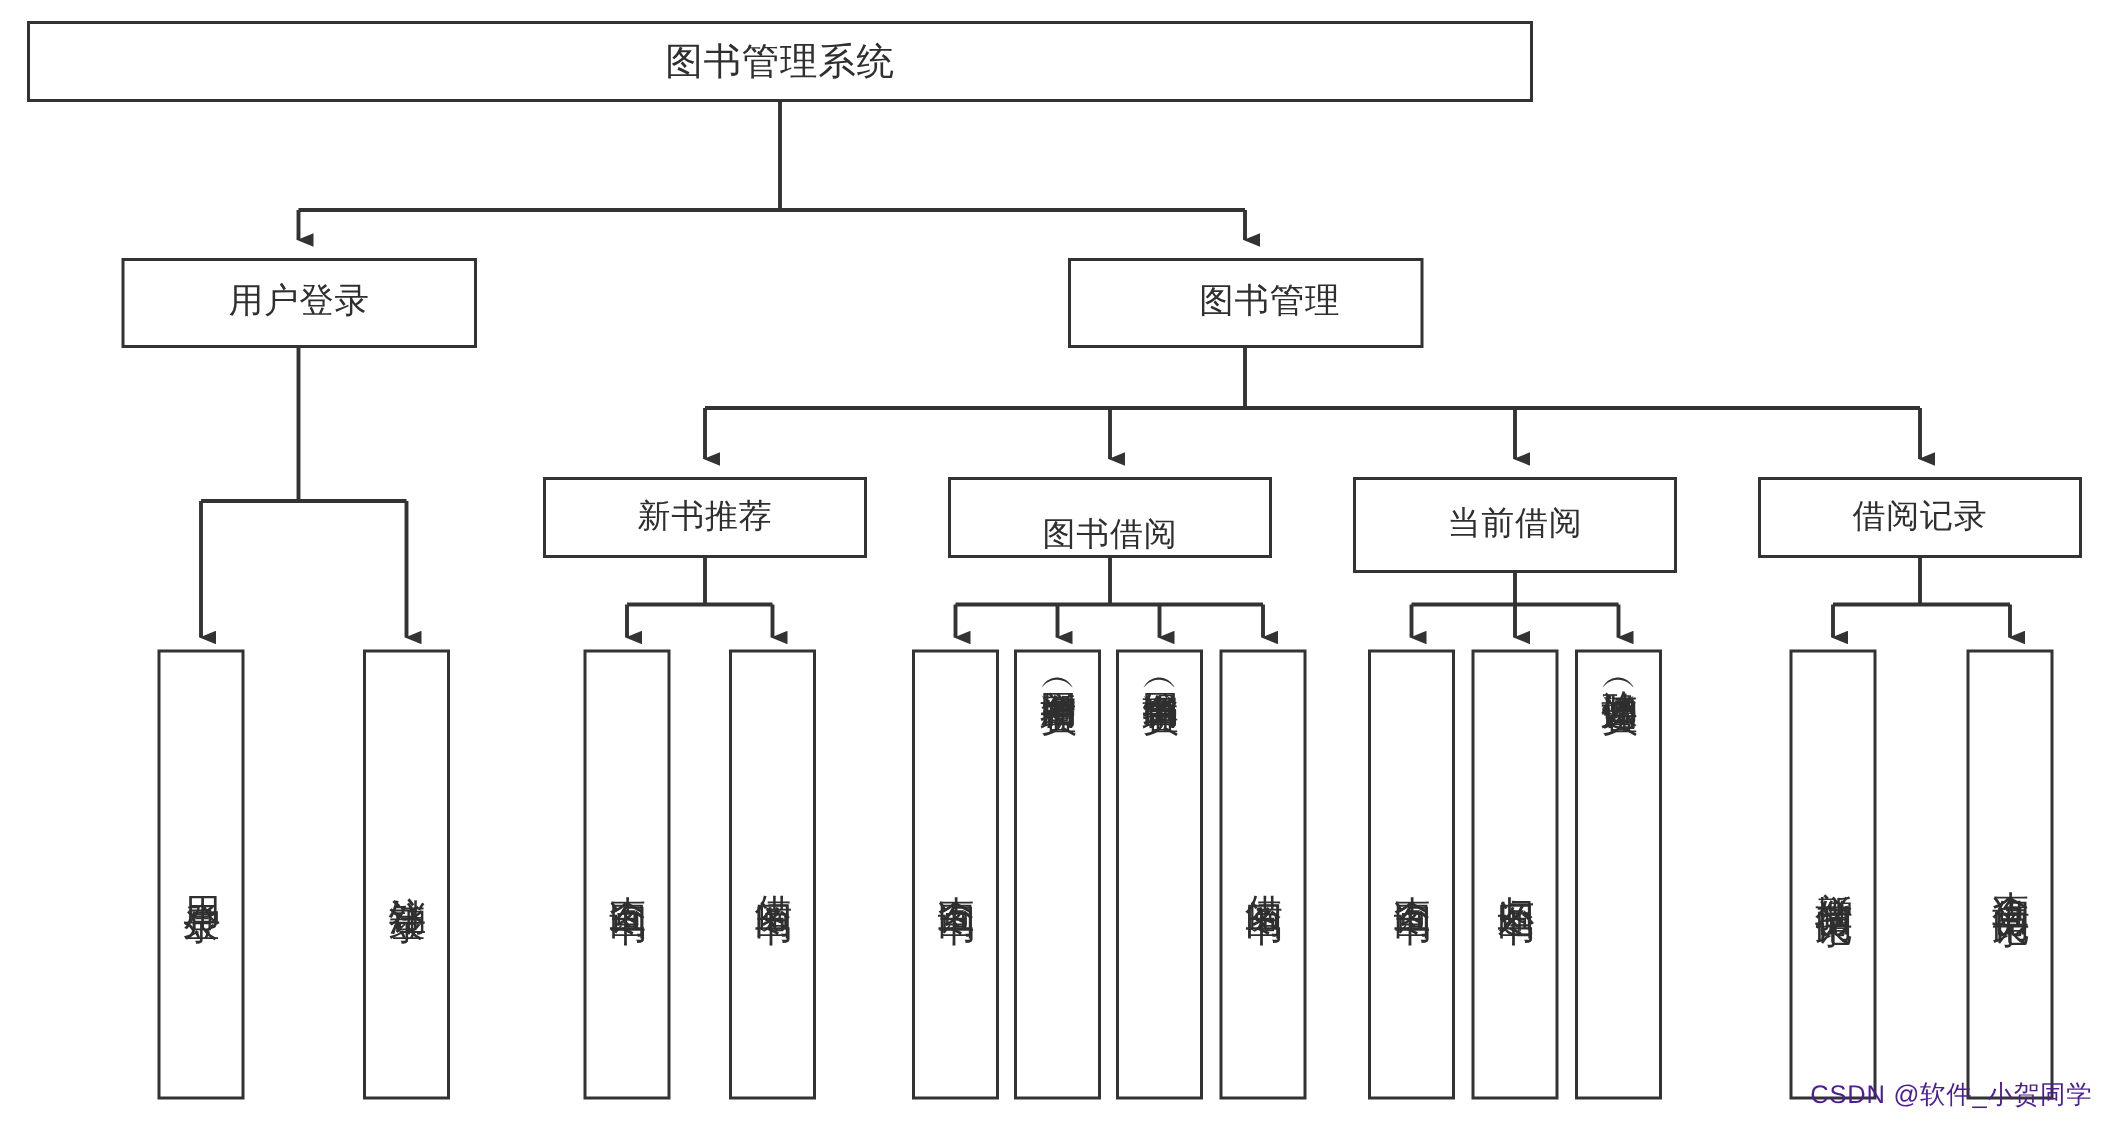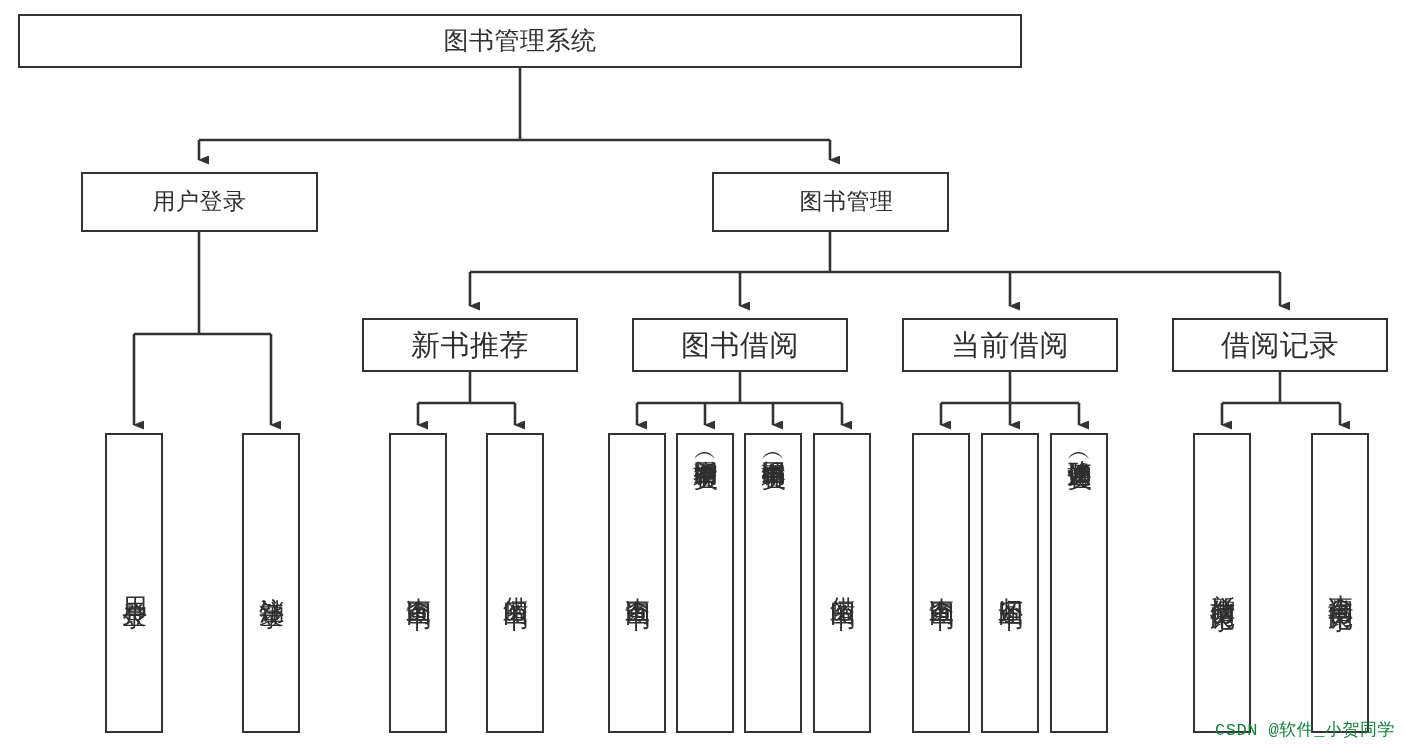--- a/index.html
+++ b/index.html
@@ -37,21 +37,21 @@
   .node .label{
     display:block;
     line-height:1.18;
     letter-spacing:0.5px;
     color:#2f2f2f;
   }
   
   .node.root .label{ font-size:25px; }
   
   .node.lvl1 .label{ font-size:23px; }
-  .node.lvl2 .label{ font-size:29px; }
+  .node.lvl2 .label{ font-size:22px; }
   
   .node.leaf{
     align-items:flex-start;
     justify-content:center;
     padding-top:10px;
   }
   .node.leaf .label{
     writing-mode:vertical-rl;
     text-orientation:upright;
     font-size:25px;
@@ -64,24 +64,24 @@
   .node.leaf.tall{ padding-top:6px; }
   .node.leaf.tall .label{ font-size:24px; letter-spacing:1px; }
   
   .node.leaf.mid{ align-items:center; padding-top:0; }
   
   #watermark{
     position:absolute;
     right:10px;
     bottom:6px;
     font-size:17px;
-    color:#15803d;
+    color:#4c1d95;
     white-space:nowrap;
     letter-spacing:0.5px;
-    font-family:Liberation Mono, monospace;
+    font-family:Liberation Sans, sans-serif;
   }
 </style>
 </head>
 <body>
 
 <div id="canvas">
 
   <svg id="wires" viewBox="0 0 1405 747" width="1405" height="747" xmlns="http://www.w3.org/2000/svg">
     <defs>
       <marker id="arw" markerWidth="9" markerHeight="11" refX="4.5" refY="10" orient="auto" markerUnits="userSpaceOnUse">
@@ -143,25 +143,25 @@
   </div>
 
   <div class="node lvl1" style="left:712px; top:172px; width:237px; height:60px;padding-left:32px;">
     <span class="label">图书管理</span>
   </div>
 
   <div class="node lvl2" style="left:362px; top:318px; width:216px; height:54px;">
     <span class="label">新书推荐</span>
   </div>
 
-  <div class="node lvl2" style="left:632px; top:318px; width:216px; height:54px;">
+  <div class="node lvl2" style="left:632px; top:318px; width:216px; height:54px;align-items:flex-end;">
     <span class="label">图书借阅</span>
   </div>
 
-  <div class="node lvl2" style="left:902px; top:318px; width:216px; height:54px;">
+  <div class="node lvl2" style="left:902px; top:318px; width:216px; height:64px;">
     <span class="label">当前借阅</span>
   </div>
 
   <div class="node lvl2" style="left:1172px; top:318px; width:216px; height:54px;">
     <span class="label">借阅记录</span>
   </div>
 
   <div class="node leaf mid" style="left:105px; top:433px; width:58px; height:300px;">
     <span class="label">用户登录</span>
   </div>

